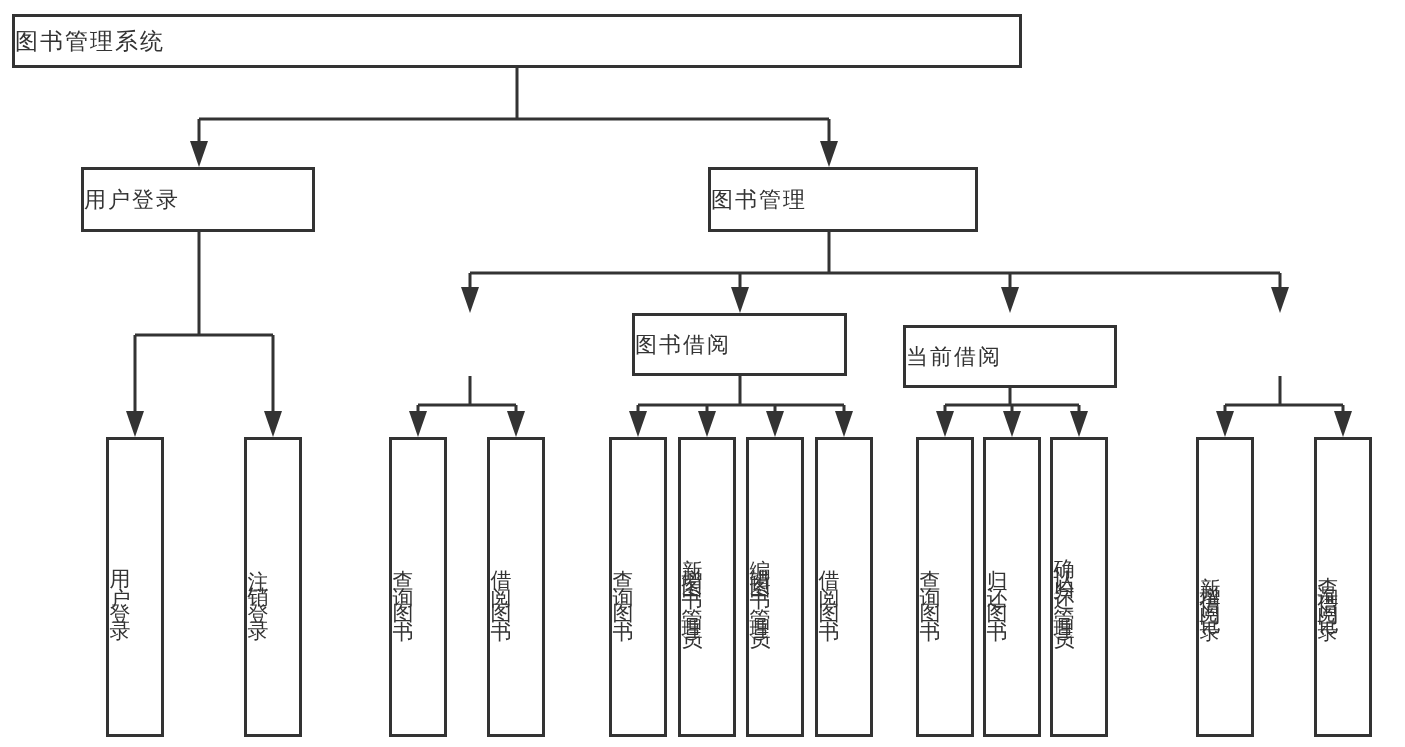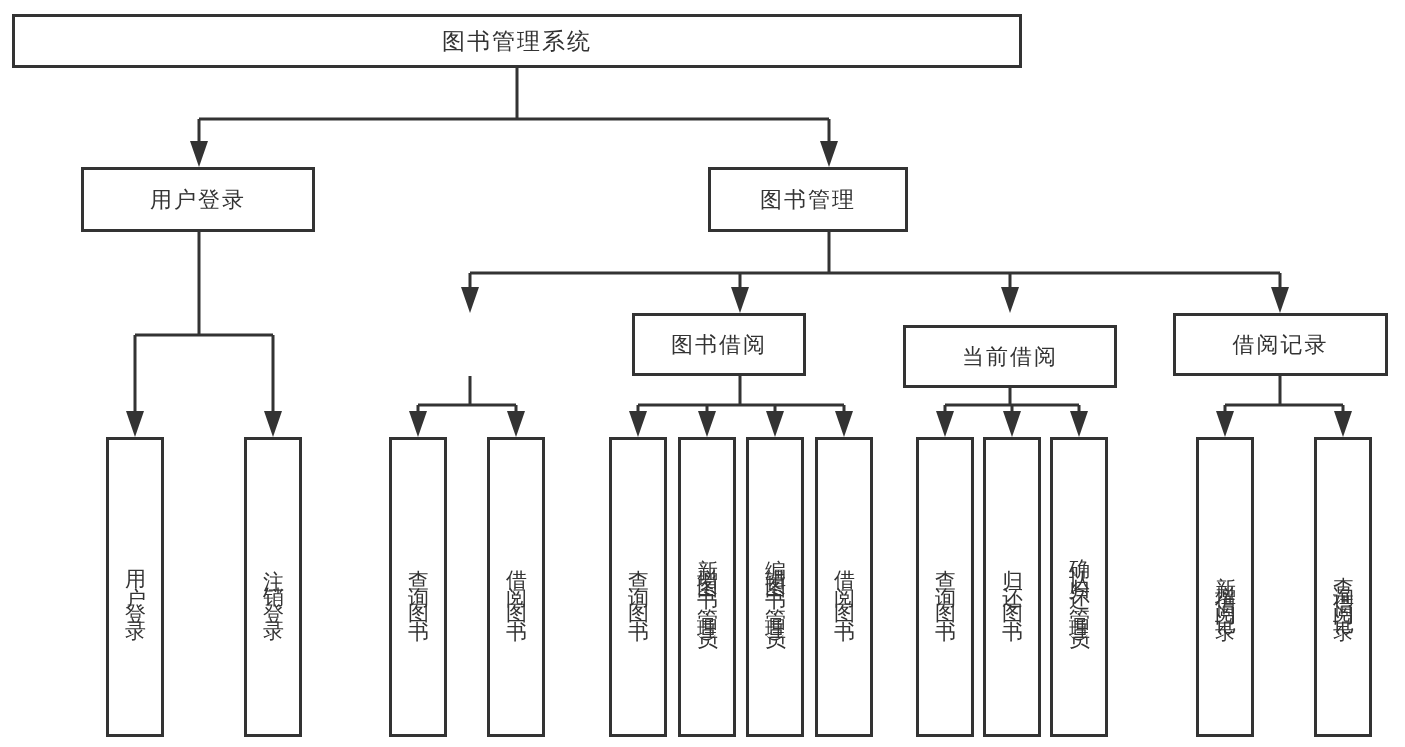--- a/index.html
+++ b/index.html
@@ -32,21 +32,21 @@
     fill: #333333;
     stroke: none;
   }
   .box {
     position: absolute;
     box-sizing: border-box;
     background: #ffffff;
     border: 3px solid #333333;
     display: flex;
     align-items: center;
-    justify-content: center;
+    justify-content: flex-start;
     text-align: center;
     color: #333333;
     overflow: hidden;
   }
   .box.root  { font-size: 23px; letter-spacing: 2px; }
   .box.level { font-size: 22px; letter-spacing: 2px; }
   .box.leaf  { font-size: 21px; }
   .leaf .vtext {
     writing-mode: vertical-rl;
     text-orientation: mixed;
@@ -106,32 +106,29 @@
     <polygon points="1334,411 1352,411 1343,437"></polygon>
   </svg>
 
   <div class="box root" style="left:12px; top:14px; width:1010px; height:54px;">
     <span>图书管理系统</span>
   </div>
 
   <div class="box level" style="left:81px; top:167px; width:234px; height:65px;">
     <span>用户登录</span>
   </div>
-  <div class="box level" style="left:708px; top:167px; width:200px; height:65px;">
+  <div class="box level" style="left:708px; top:167px; width:270px; height:65px;">
     <span>图书管理</span>
   </div>
 
-  <div class="box level" style="left:632px; top:313px; width:174px; height:63px;">
+  <div class="box level" style="left:632px; top:313px; width:215px; height:63px;">
     <span>图书借阅</span>
   </div>
   <div class="box level" style="left:903px; top:313px; width:214px; height:63px;margin-top:12px;">
     <span>当前借阅</span>
-  </div>
-  <div class="box level" style="left:1173px; top:313px; width:215px; height:63px;">
-    <span>借阅记录</span>
   </div>
 
   <div class="box leaf" style="left:106px; top:437px; width:58px; height:300px;">
     <span class="vtext ls-wide">用户登录</span>
   </div>
   <div class="box leaf" style="left:244px; top:437px; width:58px; height:300px;">
     <span class="vtext ls-wide">注销登录</span>
   </div>
 
   <div class="box leaf" style="left:389px; top:437px; width:58px; height:300px;">

